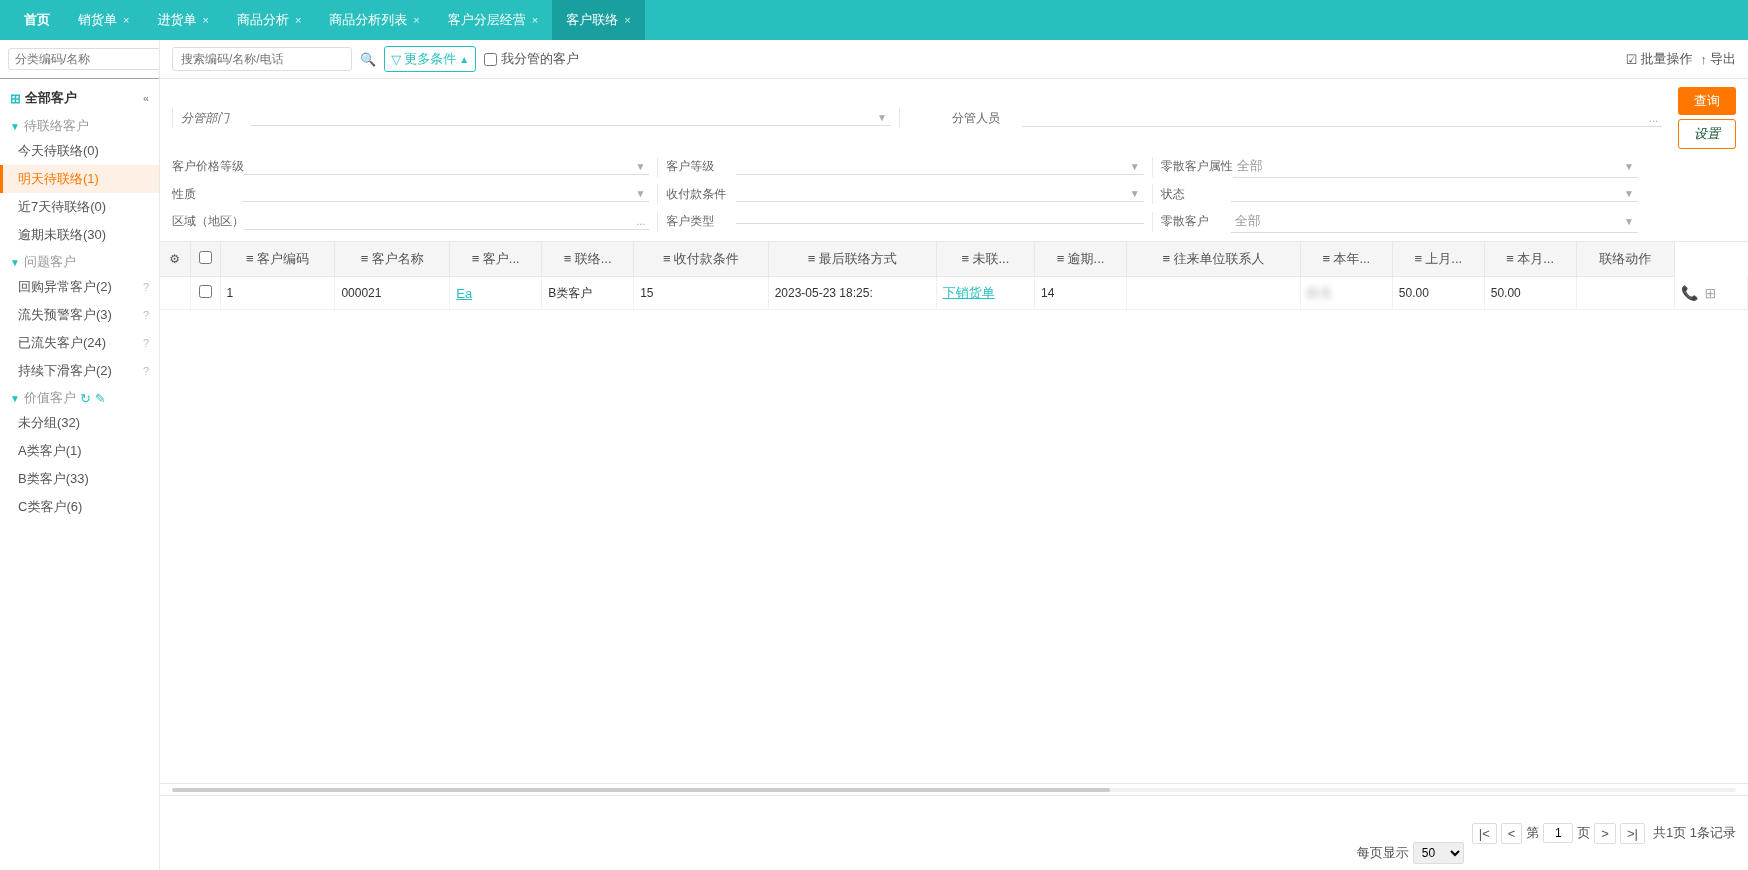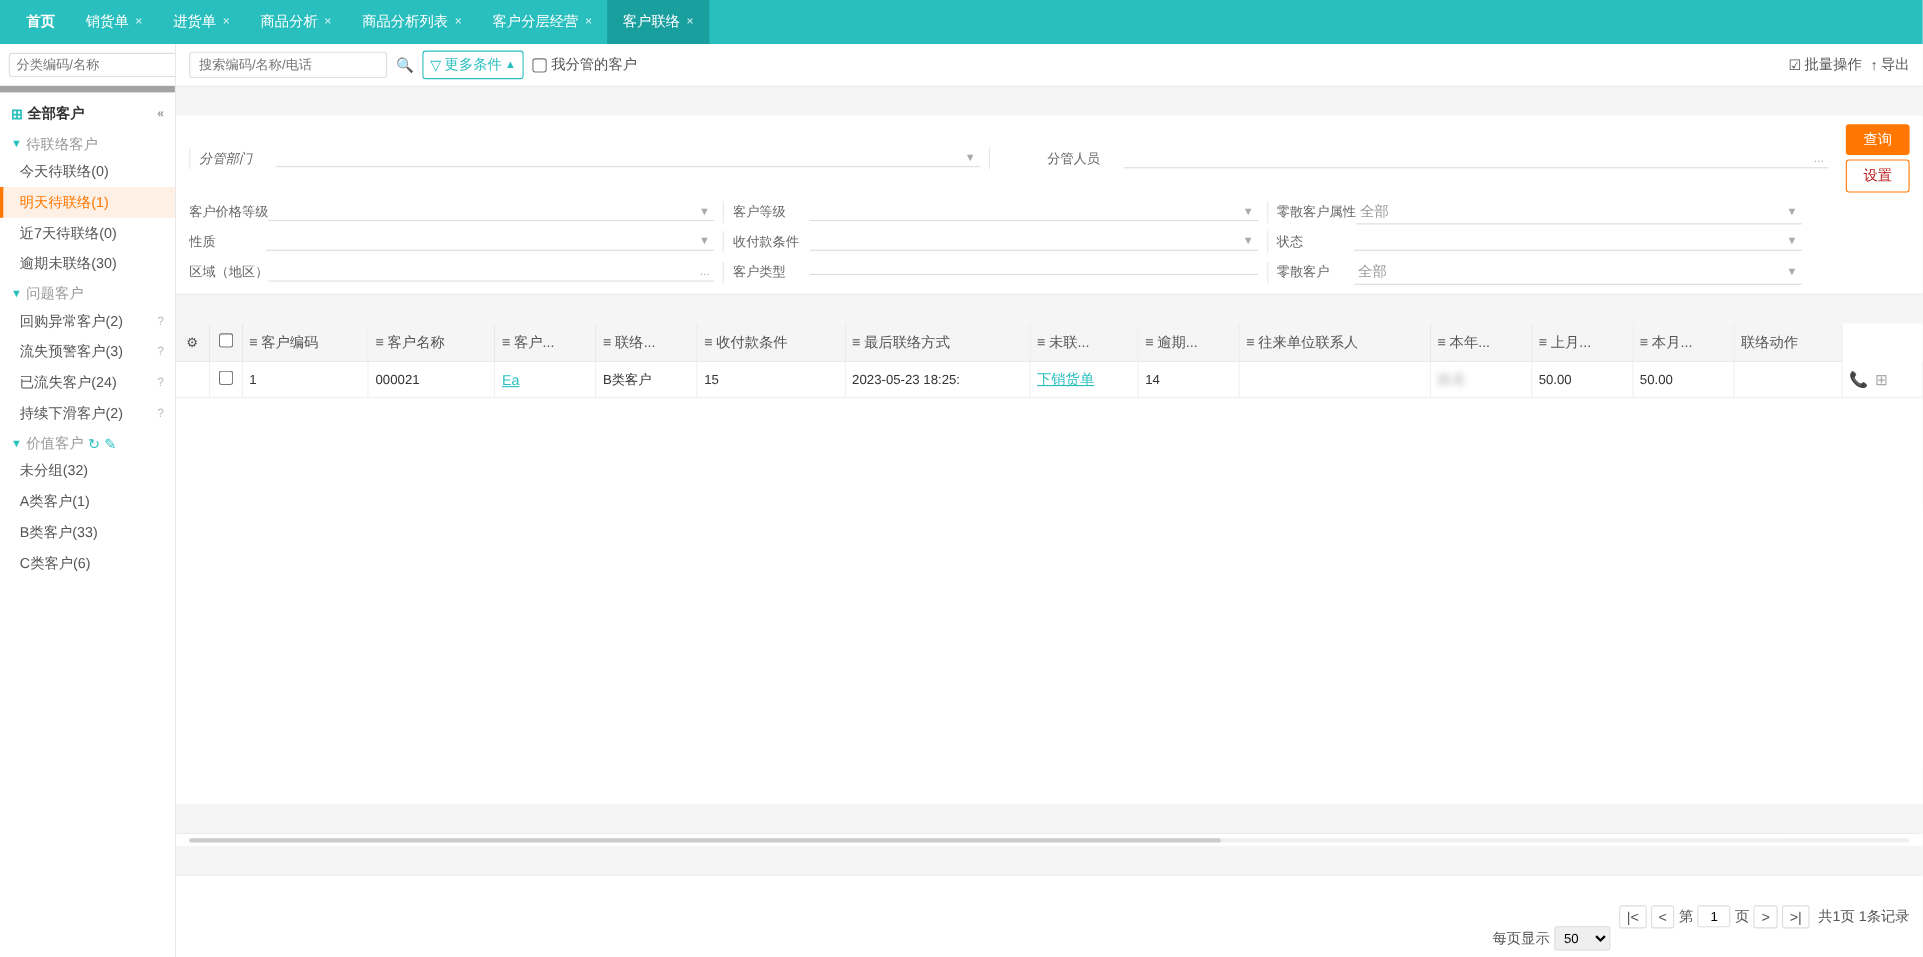--- a/index.html
+++ b/index.html
@@ -10,33 +10,33 @@
     .nav-item { color: white; padding: 0 14px; height: 40px; display: flex; align-items: center; cursor: pointer; white-space: nowrap; font-size: 13px; }
     .nav-item.active { background: #1a9f9f; }
     .nav-item .close-x { margin-left: 6px; font-size: 11px; opacity: 0.8; }
     .nav-home { font-weight: bold; }
 
     
     .main-layout { display: flex; height: calc(100vh - 40px); }
 
     
     .sidebar { width: 160px; background: white; border-right: 1px solid #e8e8e8; overflow-y: auto; flex-shrink: 0; }
-    .sidebar-search { padding: 8px; display: flex; align-items: flex-end; border-bottom: 6px solid #a3a3a3; }
+    .sidebar-search { padding: 8px; display: flex; align-items: flex-end; border-bottom: 1px solid #a3a3a3; }
     .sidebar-search input { flex: 1; border: 1px solid #ddd; border-radius: 3px; padding: 3px 6px; font-size: 12px; outline: none; }
     .sidebar-section { padding: 4px 0; }
     .sidebar-all { display: flex; align-items: center; padding: 6px 10px; font-weight: bold; color: #333; cursor: pointer; }
     .sidebar-all .collapse-icon { margin-left: auto; color: #999; font-size: 11px; }
     .sidebar-group-title { padding: 4px 10px 2px; color: #999; font-size: 12px; display: flex; align-items: center; }
     .sidebar-group-title .triangle { margin-right: 4px; font-size: 10px; color: #2abfbf; }
     .sidebar-item { padding: 5px 10px 5px 18px; color: #555; cursor: pointer; display: flex; align-items: center; font-size: 12px; }
     .sidebar-item.active { background: #fff0e6; color: #ff7700; border-left: 3px solid #ff7700; padding-left: 15px; }
     .sidebar-item .help-icon { margin-left: auto; color: #bbb; font-size: 11px; }
 
     
-    .content { flex: 1; display: flex; flex-direction: column; overflow: hidden; gap: 26px; }
+    .content { flex: 1; display: flex; flex-direction: column; overflow: hidden; }
 
     
     .toolbar { background: white; padding: 6px 12px; display: flex; align-items: center; gap: 8px; border-bottom: 1px solid #e8e8e8; }
     .toolbar-search { border: 1px solid #ddd; border-radius: 3px; padding: 4px 8px; width: 180px; outline: none; font-size: 12px; }
     .toolbar-search-btn { color: #2abfbf; cursor: pointer; }
     .filter-btn { display: flex; align-items: center; gap: 3px; color: #2abfbf; cursor: pointer; font-size: 12px; padding: 3px 6px; border: 1px solid #2abfbf; border-radius: 3px; }
     .filter-btn .arrow { font-size: 10px; }
     .checkbox-label { display: flex; align-items: center; gap: 4px; font-size: 12px; color: #555; cursor: pointer; }
     .toolbar-right { margin-left: auto; display: flex; gap: 8px; align-items: center; }
     .batch-btn { display: flex; align-items: center; gap: 3px; font-size: 12px; color: #555; cursor: pointer; }
@@ -46,28 +46,28 @@
     .filter-panel { background: white; padding: 8px 12px; border-bottom: 1px solid #e8e8e8; }
     .filter-row { display: flex; align-items: center; margin-bottom: 6px; gap: 8px; }
     .filter-row:last-child { margin-bottom: 0; }
     .filter-field { display: flex; align-items: center; flex: 1; min-width: 0; }
     .filter-label { color: #666; white-space: nowrap; min-width: 70px; font-size: 12px; }
     .filter-input { flex: 1; border: none; border-bottom: 1px solid #ddd; padding: 2px 4px; font-size: 12px; outline: none; color: #333; }
     .filter-select { flex: 1; border: none; border-bottom: 1px solid #ddd; padding: 2px 4px; font-size: 12px; color: #999; display: flex; align-items: center; justify-content: space-between; cursor: pointer; }
     .filter-select .caret { color: #aaa; font-size: 10px; }
     .filter-sep { width: 1px; background: #e8e8e8; height: 20px; }
     .query-btn { background: #ff7700; color: white; border: none; padding: 5px 16px; border-radius: 3px; cursor: pointer; font-size: 13px; white-space: nowrap; }
-    .settings-btn { background: white; color: #b91c1c; border: 1px solid #ff7700; padding: 5px 12px; border-radius: 3px; cursor: pointer; font-size: 13px; white-space: nowrap; }
+    .settings-btn { background: white; color: #14532d; border: 1px solid #ff7700; padding: 5px 12px; border-radius: 3px; cursor: pointer; font-size: 13px; white-space: nowrap; font-style: italic; }
     .filter-actions { display: flex; flex-direction: column; gap: 4px; margin-left: 8px; }
 
     
     .table-area { flex: 1; overflow: auto; background: white; margin: 0; }
     table { width: 100%; border-collapse: collapse; min-width: 1200px; }
     thead tr { background: #f5f5f5; }
-    th { padding: 8px 6px; text-align: left; font-weight: normal; color: #555; border-bottom: 1px solid #e8e8e8; border-right: 1px solid #e8e8e8; white-space: nowrap; font-size: 12px; position: relative; }
+    th { padding: 8px 6px; text-align: center; font-weight: normal; color: #555; border-bottom: 1px solid #e8e8e8; border-right: 1px solid #e8e8e8; white-space: nowrap; font-size: 12px; position: relative; }
     td { padding: 7px 6px; border-bottom: 1px solid #f0f0f0; border-right: 1px solid #f0f0f0; font-size: 12px; color: #333; white-space: nowrap; }
     .link-text { color: #2abfbf; cursor: pointer; text-decoration: underline; }
     .action-icons { display: flex; gap: 6px; }
     .action-icon { color: #aaa; cursor: pointer; font-size: 14px; }
     .gear-col { width: 30px; text-align: center; }
     .num-col { width: 30px; text-align: center; }
 
     
     .footer { background: white; border-top: 1px solid #e8e8e8; padding: 6px 12px; display: flex; align-items: center; justify-content: flex-end; gap: 8px; font-size: 12px; color: #555; }
     .footer-page-size { display: flex; align-items: center; gap: 4px; margin-top: 40px; }

